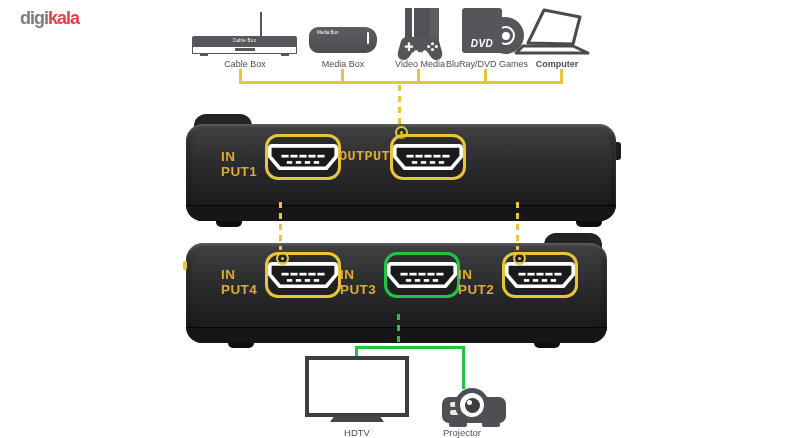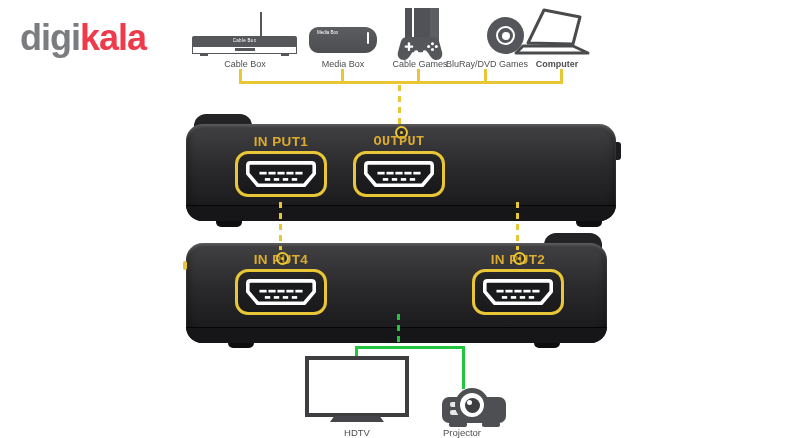--- a/index.html
+++ b/index.html
@@ -1,20 +1,20 @@
 <!DOCTYPE html>
 <html><head>
 <meta charset="utf-8">
 <style>
   html,body{margin:0;padding:0;background:#fff;}
   .canvas{position:relative;width:800px;height:438px;background:#fff;overflow:hidden;
           font-family:"Liberation Sans",sans-serif;}
 
   
-  .logo{position:absolute;left:20px;top:17px;font-size:36px;font-weight:bold;letter-spacing:-1px;}
+  .logo{position:absolute;left:20px;top:8px;font-size:18px;font-weight:bold;letter-spacing:-1px;}
   .logo .digi{color:#7b7c7f;}
   .logo .kala{color:#ee3a4b;}
 
   
   .src-label{position:absolute;top:59px;font-size:9px;color:#4e4f51;text-align:center;width:90px;}
   .sink-label{position:absolute;top:427px;font-size:9.5px;color:#4e4f51;text-align:center;width:80px;}
 
   
   .yline{position:absolute;background:#e8c636;}
   .ydash{position:absolute;width:3px;
@@ -58,21 +58,21 @@
   .nub{position:absolute;background:#1c1c1e;border-radius:3px;}
   .foot{position:absolute;background:#0e0e0f;border-radius:5px;}
   .led{position:absolute;background:#e8c636;border-radius:2px;}
   .switchbox{position:absolute;border-radius:17px;
              background:linear-gradient(180deg,#414144,#2a2a2d 45%,#151517);
              box-shadow:inset 0 2px 3px rgba(255,255,255,.18), inset 0 -5px 8px rgba(0,0,0,.65);}
   .seam{position:absolute;left:0;right:0;bottom:0;height:15px;background:#161618;
         border-radius:0 0 17px 17px;border-top:1px solid #050505;}
 
   
-  .port{position:absolute;width:120px;display:flex;flex-direction:column;align-items:center;z-index:5;}
+  .port{position:absolute;width:120px;display:flex;flex-direction:row;align-items:center;z-index:5;}
   .port-label{font-size:13.5px;font-weight:bold;color:#dcab2f;letter-spacing:.4px;height:17px;}
   .port-frame{width:86px;height:40px;border:3px solid #e8c636;border-radius:13px;
               display:flex;align-items:center;justify-content:center;background:rgba(0,0,0,.22);}
   .port-frame.green{border-color:#21c53e;}
 
   
   .tv{position:absolute;left:305px;top:356px;width:104px;height:61px;border:4px solid #3e3e40;
       background:#fff;box-sizing:border-box;}
   .tvstand{position:absolute;left:330px;top:416px;width:54px;height:6px;background:#46464a;
            clip-path:polygon(8% 0,92% 0,100% 100%,0 100%);}
@@ -128,31 +128,34 @@
           <circle cx="30" cy="17" r="2.3"></circle>
       </g>
     </svg>
   </div>
 
   <div class="disc">
     <div class="ring">
         <div class="hole"></div>
       </div>
   </div>
+  <div class="dvdbox">
+    <div class="dvdtext">DVD</div>
+  </div>
 
   <div class="laptop">
     <svg width="78" height="50" viewBox="0 0 78 50">
       <path d="M30 2 L66 9 L59 36 L14 35 Z" fill="#fff" stroke="#4a4b4d" stroke-width="3" stroke-linejoin="round"></path>
       <path d="M9 38 L59 38 L74 45 L2 45 Z" fill="#fff" stroke="#4a4b4d" stroke-width="3" stroke-linejoin="round"></path>
     </svg>
   </div>
 
   <div class="src-label" style="left:200px;">Cable Box</div>
   <div class="src-label" style="left:298px;">Media Box</div>
-  <div class="src-label" style="left:375px;">Cable Games</div>
+  <div class="src-label" style="left:375px;">Video Media</div>
   <div class="src-label" style="left:442px;">BluRay/DVD Games</div>
   <div class="src-label" style="left:512px;font-weight:bold;">Computer</div>
 
   <div class="yline" style="left:239px;top:69px;width:3px;height:13px;"></div>
   <div class="yline" style="left:341px;top:69px;width:3px;height:13px;"></div>
   <div class="yline" style="left:417px;top:69px;width:3px;height:13px;"></div>
   <div class="yline" style="left:484px;top:69px;width:3px;height:13px;"></div>
   <div class="yline" style="left:560px;top:69px;width:3px;height:13px;"></div>
   <div class="yline" style="left:239px;top:81px;width:324px;height:3px;"></div>
   <div class="ydash" style="left:398px;top:85px;height:40px;"></div>
@@ -216,20 +219,39 @@
     <div class="seam"></div>
   </div>
   <div class="led" style="left:183px;top:261px;width:4px;height:9px;"></div>
 
   <div class="marker" style="left:276px;top:252px;z-index:6;"></div>
   <div class="marker" style="left:513px;top:252px;z-index:6;"></div>
 
   <div class="port" style="left:221px;top:252px;">
     <div class="port-label">IN PUT4</div>
     <div class="port-frame">
+      <svg width="70" height="27" viewBox="0 0 78 30">
+        <path d="M5 2 H73 Q76 2 76 5 V14 L65 27 H13 L2 14 V5 Q2 2 5 2 Z" fill="#191a1b" stroke="#fff" stroke-width="4" stroke-linejoin="round"></path>
+        <g fill="#fff">
+            <rect x="15" y="12" width="8" height="3"></rect>
+            <rect x="25" y="12" width="8" height="3"></rect>
+            <rect x="35" y="12" width="8" height="3"></rect>
+            <rect x="45" y="12" width="8" height="3"></rect>
+            <rect x="55" y="12" width="8" height="3"></rect>
+            <rect x="21" y="19" width="6" height="3"></rect>
+            <rect x="31" y="19" width="6" height="3"></rect>
+            <rect x="41" y="19" width="6" height="3"></rect>
+            <rect x="51" y="19" width="6" height="3"></rect>
+          </g>
+      </svg>
+    </div>
+  </div>
+  <div class="port" style="left:340px;top:252px;">
+    <div class="port-label">IN PUT3</div>
+    <div class="port-frame green">
       <svg width="70" height="27" viewBox="0 0 78 30">
         <path d="M5 2 H73 Q76 2 76 5 V14 L65 27 H13 L2 14 V5 Q2 2 5 2 Z" fill="#191a1b" stroke="#fff" stroke-width="4" stroke-linejoin="round"></path>
         <g fill="#fff">
             <rect x="15" y="12" width="8" height="3"></rect>
             <rect x="25" y="12" width="8" height="3"></rect>
             <rect x="35" y="12" width="8" height="3"></rect>
             <rect x="45" y="12" width="8" height="3"></rect>
             <rect x="55" y="12" width="8" height="3"></rect>
             <rect x="21" y="19" width="6" height="3"></rect>
             <rect x="31" y="19" width="6" height="3"></rect>

